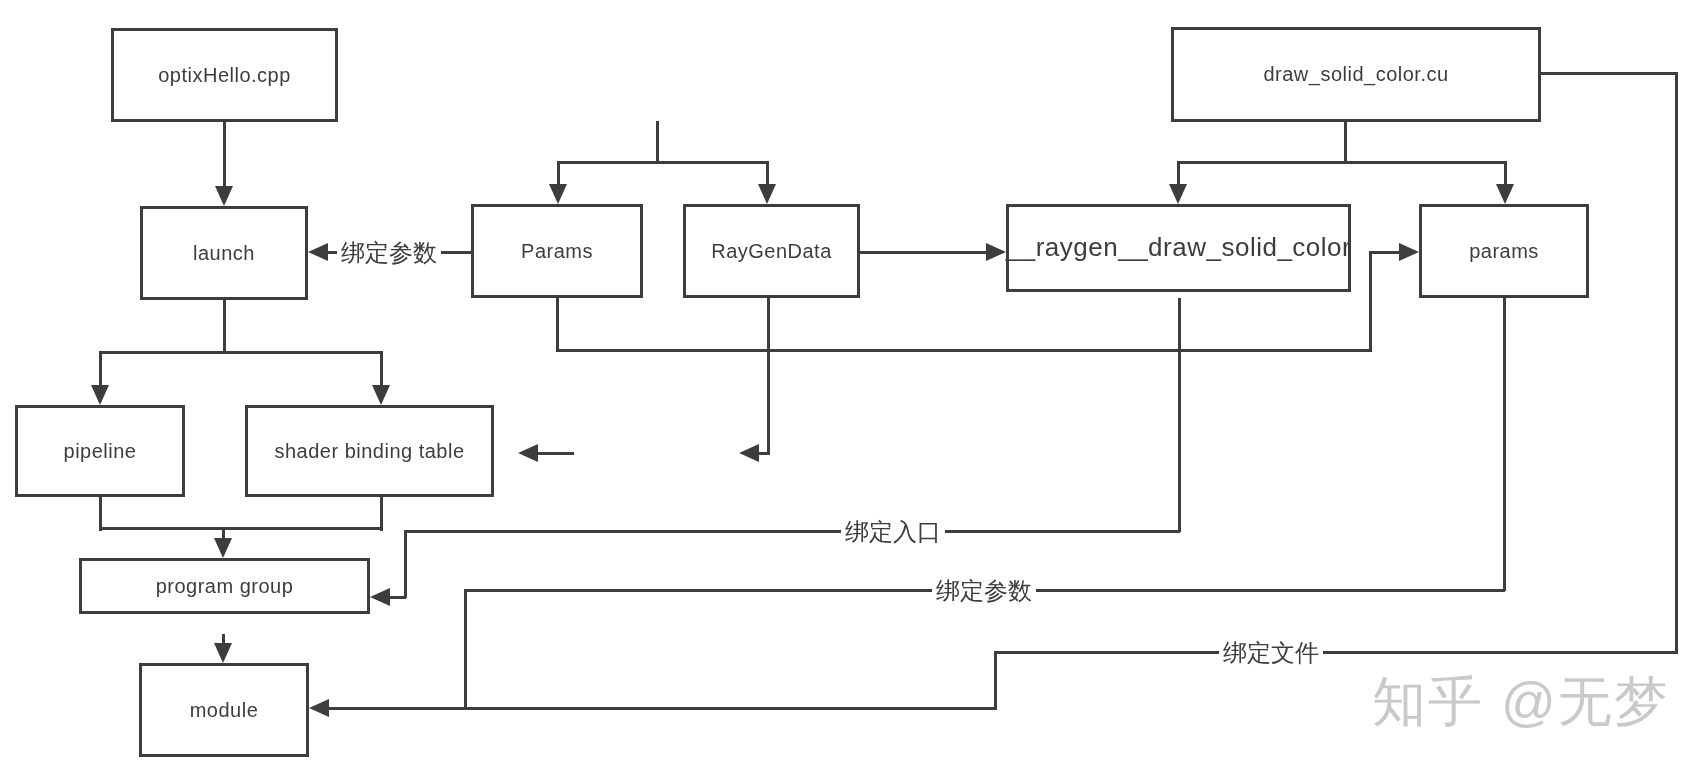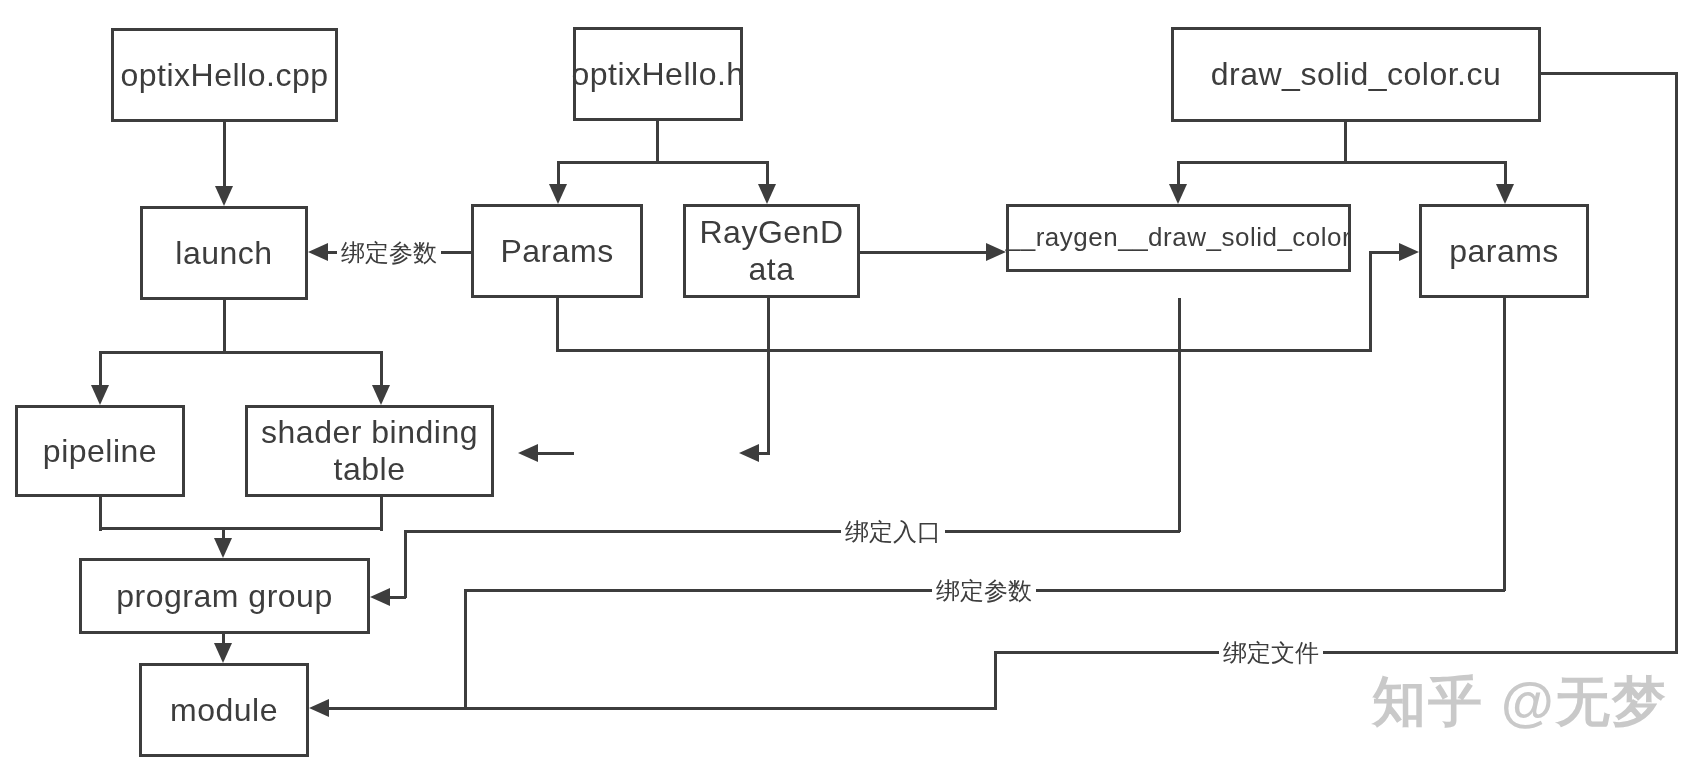--- a/index.html
+++ b/index.html
@@ -5,74 +5,71 @@
   html,body{margin:0;padding:0;background:#ffffff;}
   .canvas{
     position:relative;width:1691px;height:770px;background:#ffffff;
     font-family:"Liberation Sans","DejaVu Sans",sans-serif;overflow:hidden;
   }
   .node{
     position:absolute;box-sizing:border-box;border:3px solid #3d3d3d;background:#ffffff;
     display:flex;align-items:center;justify-content:center;z-index:1;
   }
   .node .nl{
-    font-size:32px;color:#3d3d3d;text-align:center;line-height:1.15;letter-spacing:0.5px;
+    font-size:20px;color:#3d3d3d;text-align:center;line-height:1.15;letter-spacing:0.5px;
   }
   .node .nl.fs26{font-size:26px;}
   .node .nl.wrap{width:152px;word-break:break-all;}
   .ln{position:absolute;background:#3d3d3d;z-index:0;}
   .ah{position:absolute;width:0;height:0;z-index:0;}
   .ah.down{border-left:9px solid transparent;border-right:9px solid transparent;border-top:20px solid #3d3d3d;}
   .ah.left{border-top:9px solid transparent;border-bottom:9px solid transparent;border-right:20px solid #3d3d3d;}
   .ah.right{border-top:9px solid transparent;border-bottom:9px solid transparent;border-left:20px solid #3d3d3d;}
   .elabel{
     position:absolute;transform:translate(-50%,-50%);background:#ffffff;
     padding:0 4px;font-size:24px;color:#3d3d3d;white-space:nowrap;z-index:2;
   }
   .watermark{
-    position:absolute;left:1372px;top:666px;font-size:54px;font-weight:bold;
+    position:absolute;left:1372px;top:666px;font-size:54px;font-weight:normal;
     color:#c9c9c9;letter-spacing:2px;white-space:nowrap;z-index:3;
   }
 </style>
 </head>
 <body>
 
 <div class="canvas">
 
   <div class="node" style="left:111px;top:28px;width:227px;height:94px">
     <span class="nl">optixHello.cpp</span>
-  </div>
-  <div class="node" style="left:573px;top:27px;width:170px;height:94px">
-    <span class="nl">optixHello.h</span>
   </div>
   <div class="node" style="left:1171px;top:27px;width:370px;height:95px">
     <span class="nl">draw_solid_color.cu</span>
   </div>
   <div class="node" style="left:140px;top:206px;width:168px;height:94px">
     <span class="nl">launch</span>
   </div>
   <div class="node" style="left:471px;top:204px;width:172px;height:94px">
     <span class="nl">Params</span>
   </div>
   <div class="node" style="left:683px;top:204px;width:177px;height:94px">
     <span class="nl wrap">RayGenData</span>
   </div>
-  <div class="node" style="left:1006px;top:204px;width:345px;height:68px">
+  <div class="node" style="left:1006px;top:204px;width:345px;height:88px">
     <span class="nl fs26">__raygen__draw_solid_color</span>
   </div>
   <div class="node" style="left:1419px;top:204px;width:170px;height:94px">
     <span class="nl">params</span>
   </div>
   <div class="node" style="left:15px;top:405px;width:170px;height:92px">
     <span class="nl">pipeline</span>
   </div>
   <div class="node" style="left:245px;top:405px;width:249px;height:92px">
     <span class="nl">shader binding table</span>
   </div>
-  <div class="node" style="left:79px;top:558px;width:291px;height:76px">
+  <div class="node" style="left:79px;top:558px;width:291px;height:56px">
     <span class="nl">program group</span>
   </div>
   <div class="node" style="left:139px;top:663px;width:170px;height:94px">
     <span class="nl">module</span>
   </div>
 
   <div>
     <div class="ln" style="left:223px;top:122px;width:3px;height:66px"></div>
     <div class="ah down" style="left:215px;top:186px"></div>
   </div>

